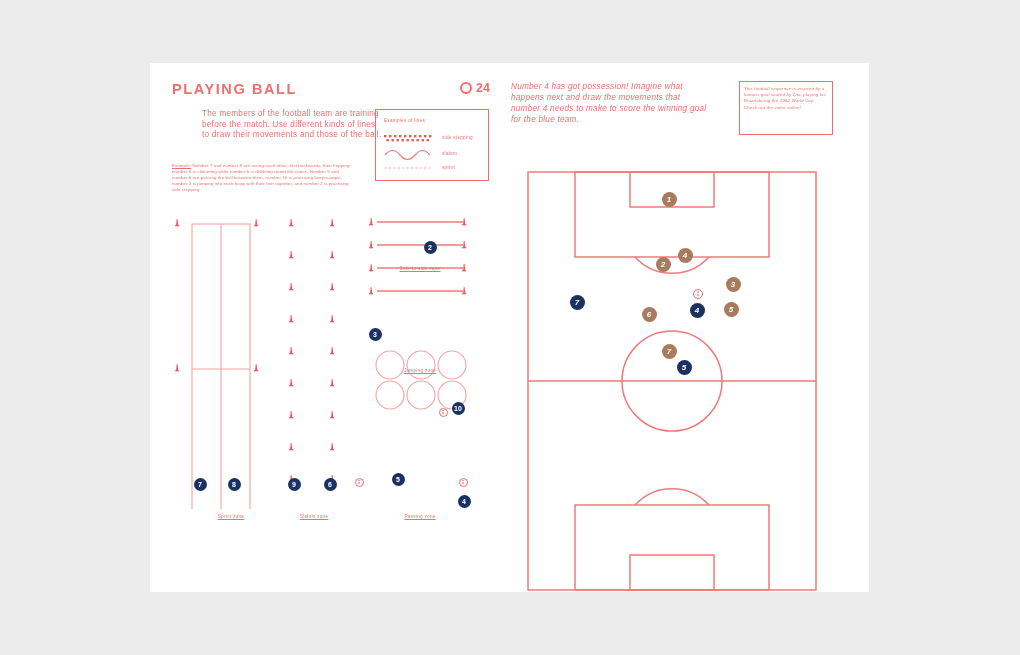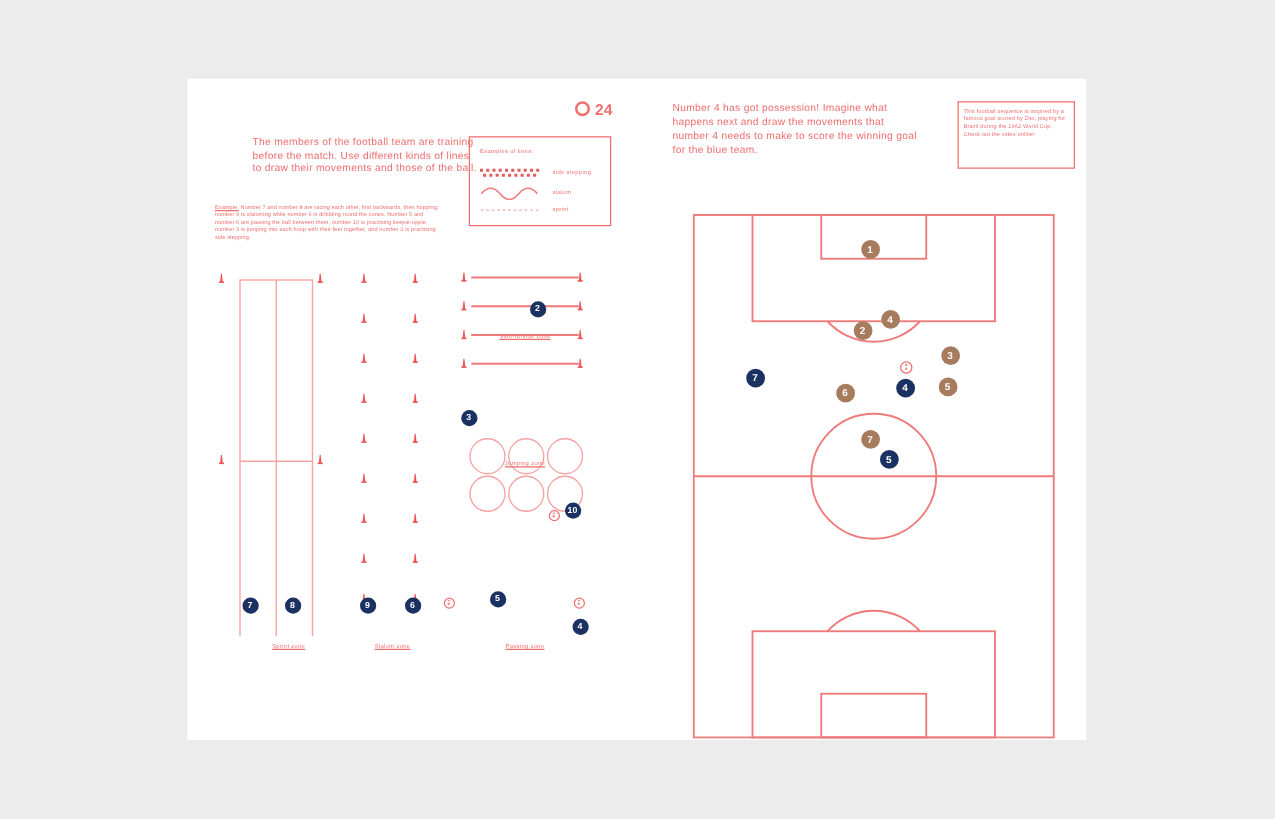--- a/index.html
+++ b/index.html
@@ -18,21 +18,21 @@
   .left{position:absolute;left:22px;top:18px;width:318px;height:500px;}
   .title{
     color:#ef6e6e;font-size:14.5px;letter-spacing:1.6px;
     font-weight:700;font-family:"Liberation Sans",sans-serif;
     margin:0;padding:0;line-height:16px;
   }
   .pagenum{
     position:absolute;right:0;top:0;
     color:#ef6e6e;font-size:12.5px;font-weight:700;
     font-family:"Liberation Sans",sans-serif;
-    display:flex;gap:4px;
+    display:flex;align-items:center;gap:4px;
   }
   .ring{
     width:8px;height:8px;border:2.2px solid #ef6e6e;border-radius:50%;
     display:inline-block;
   }
   .intro{
     position:absolute;left:0;top:28px;width:182px;
     color:#ef6e6e;font-size:8.2px;line-height:10.6px;
     font-family:"Liberation Sans",sans-serif;
     letter-spacing:0.25px;
@@ -60,21 +60,21 @@
   }
   .legsvg{position:absolute;left:0;top:0;}
   
   .zonesvg{position:absolute;left:0;top:128px;}
   .zlabel{
     position:absolute;color:#ef6e6e;font-size:4.6px;text-decoration:underline;
     font-family:"Liberation Sans",sans-serif;letter-spacing:0.3px;
     text-align:center;
   }
   
-  .right{position:absolute;left:388px;top:18px;width:322px;height:500px;}
+  .right{position:absolute;left:361px;top:18px;width:322px;height:500px;font-style:italic;}
   .rtext{
     position:absolute;left:0;top:0;width:196px;
     color:#ef6e6e;font-size:8.2px;line-height:11px;
     font-family:"Liberation Sans",sans-serif;letter-spacing:0.25px;
   }
   .notebox{
     position:absolute;left:228px;top:0;width:92px;height:52px;
     border:1px solid #ef6e6e;
   }
   .notetext{
@@ -102,20 +102,21 @@
   .ball::before{left:50%;top:18%;width:1.6px;height:1.6px;margin-left:-0.8px;}
   .ball::after{left:50%;top:52%;width:1.6px;height:1.6px;margin-left:-0.8px;}
 </style>
 </head>
 <body>
 
 <div class="page">
 
   <div class="left">
 
+    <h1 class="title">PLAYING BALL</h1>
 
     <div class="pagenum">
       <span class="ring"></span>
       <span>24</span>
     </div>
 
     <div class="intro">The members of the football team are training before the match. Use different kinds of lines to draw their movements and those of the ball.</div>
 
     <div class="example">
       <u>Example:</u>

